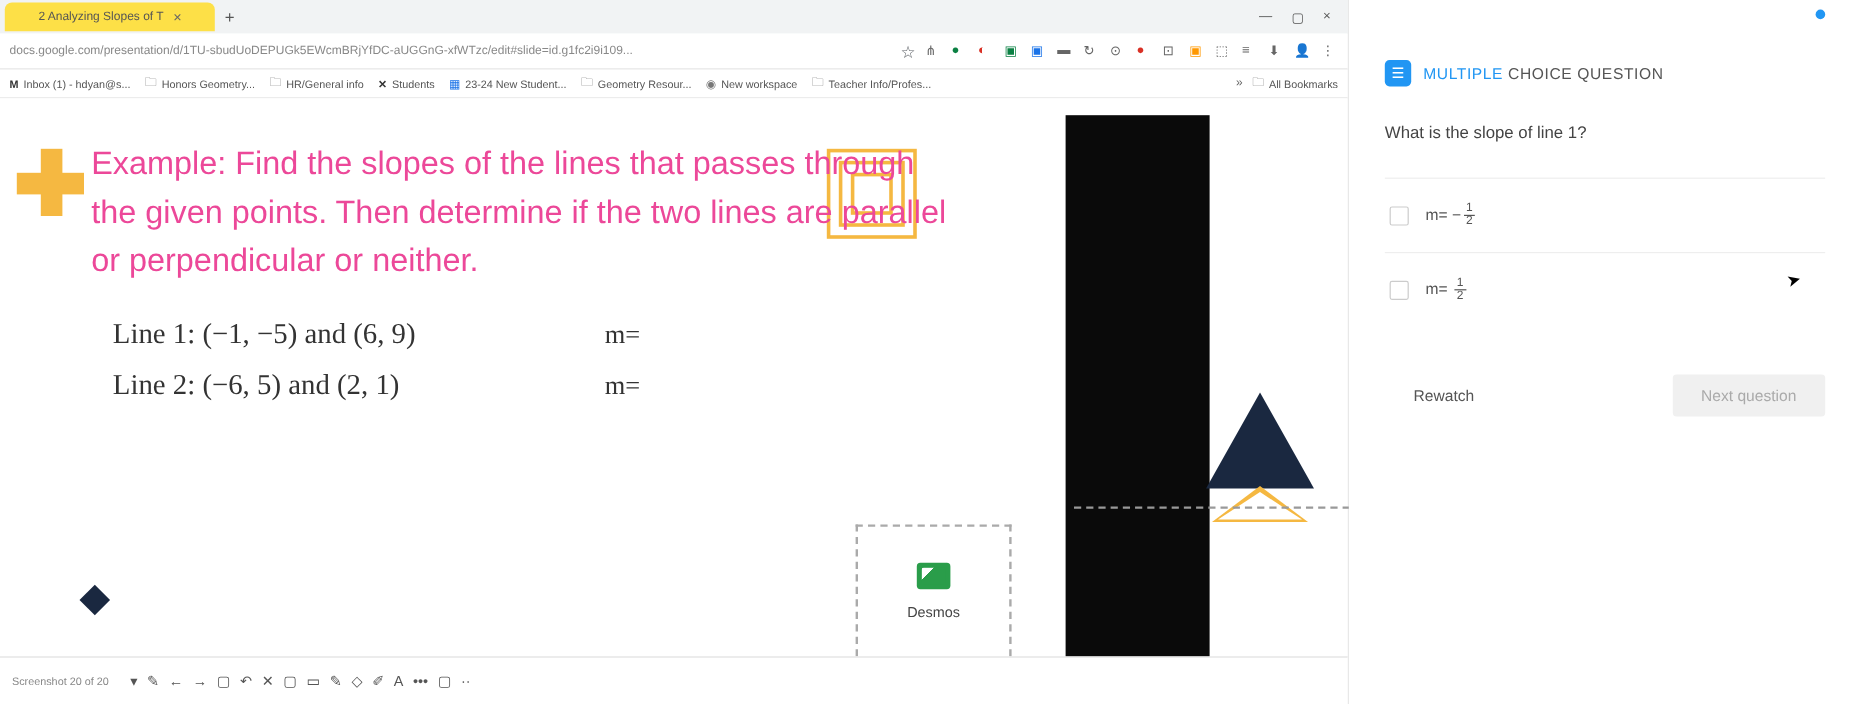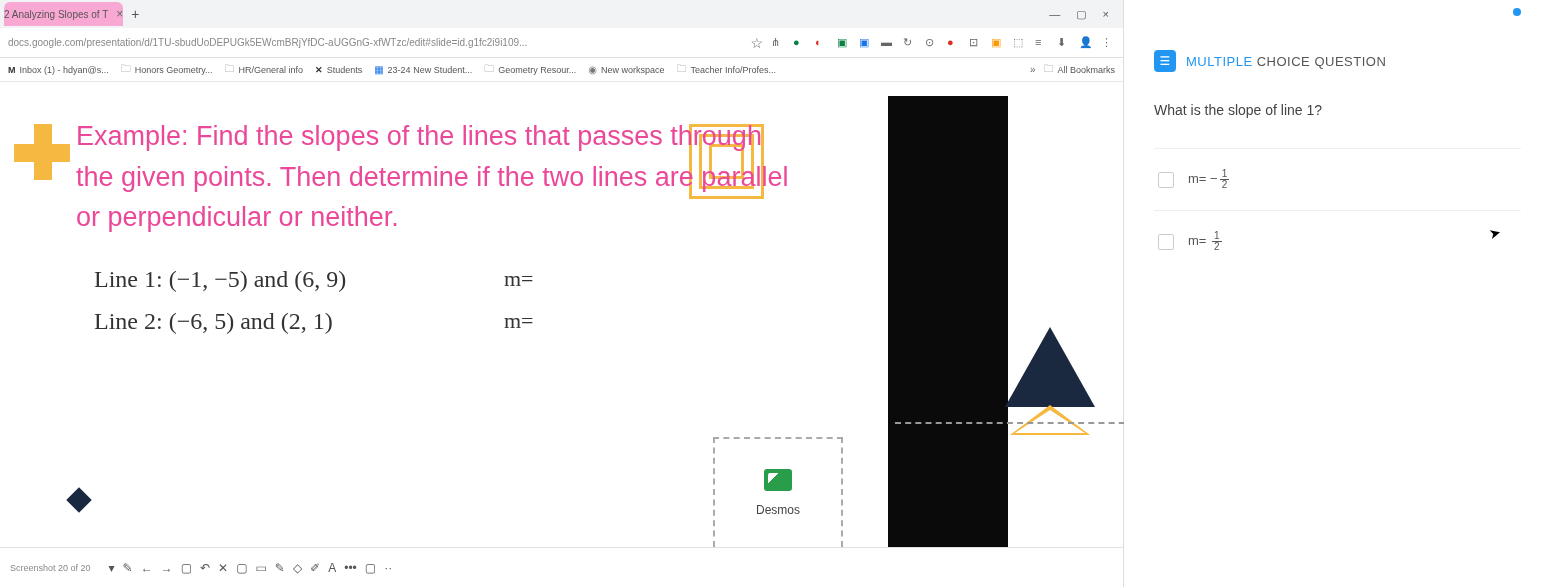--- a/index.html
+++ b/index.html
@@ -27,23 +27,23 @@
     .tab-bar {
       height: 28px;
       background: #f1f3f4;
       display: flex;
       align-items: center;
       padding: 0 4px;
       font-size: 10px;
       color: #555;
     }
     .browser-tab {
-      background: #f9a8d4;
+      background: #fde047;
       height: 24px;
-      padding: 0 0;
+      padding: 0 28px;
       display: flex;
       align-items: center;
       border-radius: 6px 6px 0 0;
       gap: 8px;
     }
     .tab-close { color: #666; cursor: pointer; font-size: 12px; }
     .new-tab { padding: 0 8px; color: #555; font-size: 14px; }
     .window-controls {
       margin-left: auto;
       display: flex;
@@ -554,15 +554,19 @@
     <div class="checkbox"></div>
     <div class="answer-text">
       <span>m= </span><span class="frac">
           <span class="frac-num">1</span>
           <span class="frac-den">2</span>
         </span>
     </div>
   </div>
 
 
+  <div class="quiz-buttons">
+    <div class="rewatch-btn">Rewatch</div>
+    <div class="next-btn">Next question</div>
+  </div>
 
   <div class="cursor">➤</div>
 </div>
 
 </body></html>

